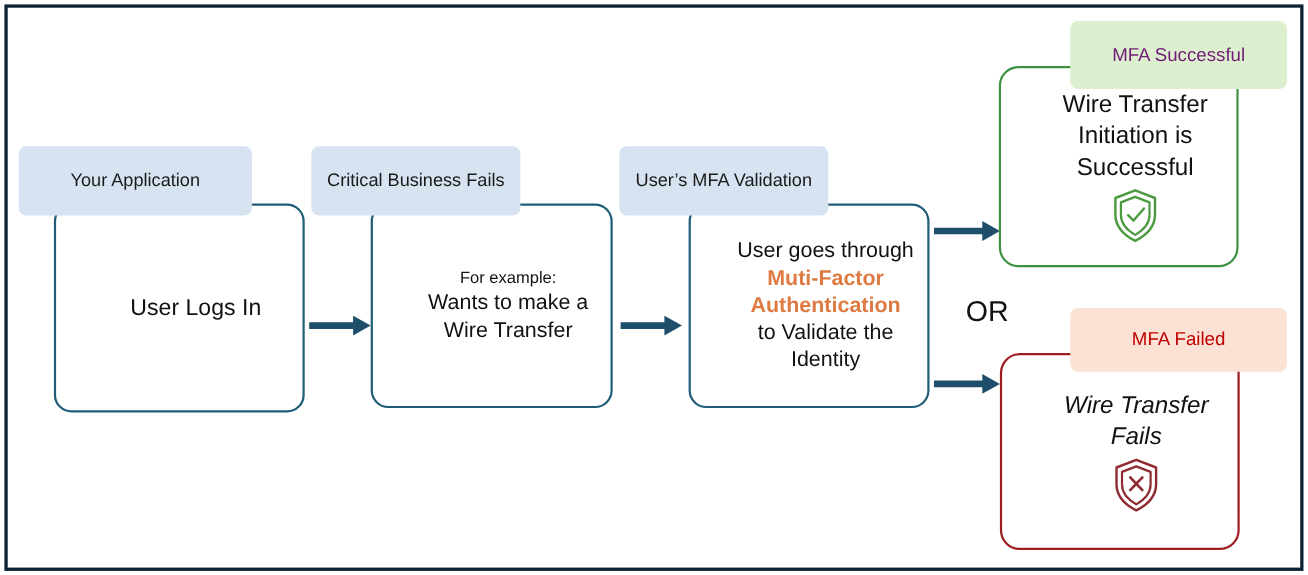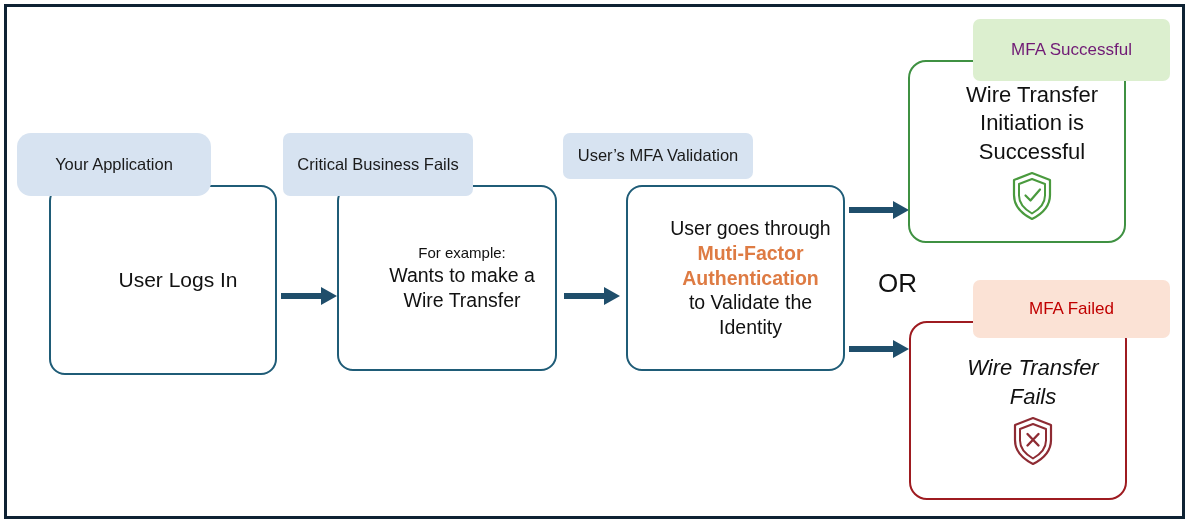--- a/index.html
+++ b/index.html
@@ -115,21 +115,21 @@
 
 <div class="canvas">
 
   <div class="frame-border"></div>
 
   <div class="stage-box blue-box" style="left:49px; top:185px; width:228px; height:190px;">
     <div class="stage-inner">
       <div class="txt-lg">User Logs In</div>
     </div>
   </div>
-  <div class="tab tab-blue" style="left:17px; top:133px; width:194px; height:63px;border-radius:14px;">
+  <div class="tab tab-blue" style="left:17px; top:133px; width:212px; height:63px;">
     <span>Your Application</span>
   </div>
 
   <svg class="arrow" style="left:281px; top:285px; width:56px; height:22px;" viewBox="0 0 56 22">
     <path d="M0 8 H40 V2 L56 11 L40 20 V14 H0 Z" fill="#1F4E6B"></path>
   </svg>
 
   <div class="stage-box blue-box" style="left:337px; top:185px; width:220px; height:186px;">
     <div class="stage-inner">
       <div class="txt-sm">For example:</div>
@@ -147,21 +147,21 @@
 
   <div class="stage-box blue-box" style="left:626px; top:185px; width:219px; height:186px;">
     <div class="stage-inner">
       <div class="txt-md">User goes through</div>
       <div class="txt-md mfa-accent">Muti-Factor</div>
       <div class="txt-md mfa-accent">Authentication</div>
       <div class="txt-md">to Validate the</div>
       <div class="txt-md">Identity</div>
     </div>
   </div>
-  <div class="tab tab-blue" style="left:563px; top:133px; width:190px; height:46px;">
+  <div class="tab tab-blue" style="left:563px; top:133px; width:190px; height:63px;">
     <span>User’s MFA Validation</span>
   </div>
 
   <svg class="arrow" style="left:849px; top:199px; width:60px; height:22px;" viewBox="0 0 60 22">
     <path d="M0 8 H44 V2 L60 11 L44 20 V14 H0 Z" fill="#1F4E6B"></path>
   </svg>
 
   <svg class="arrow" style="left:849px; top:338px; width:60px; height:22px;" viewBox="0 0 60 22">
     <path d="M0 8 H44 V2 L60 11 L44 20 V14 H0 Z" fill="#1F4E6B"></path>
   </svg>

